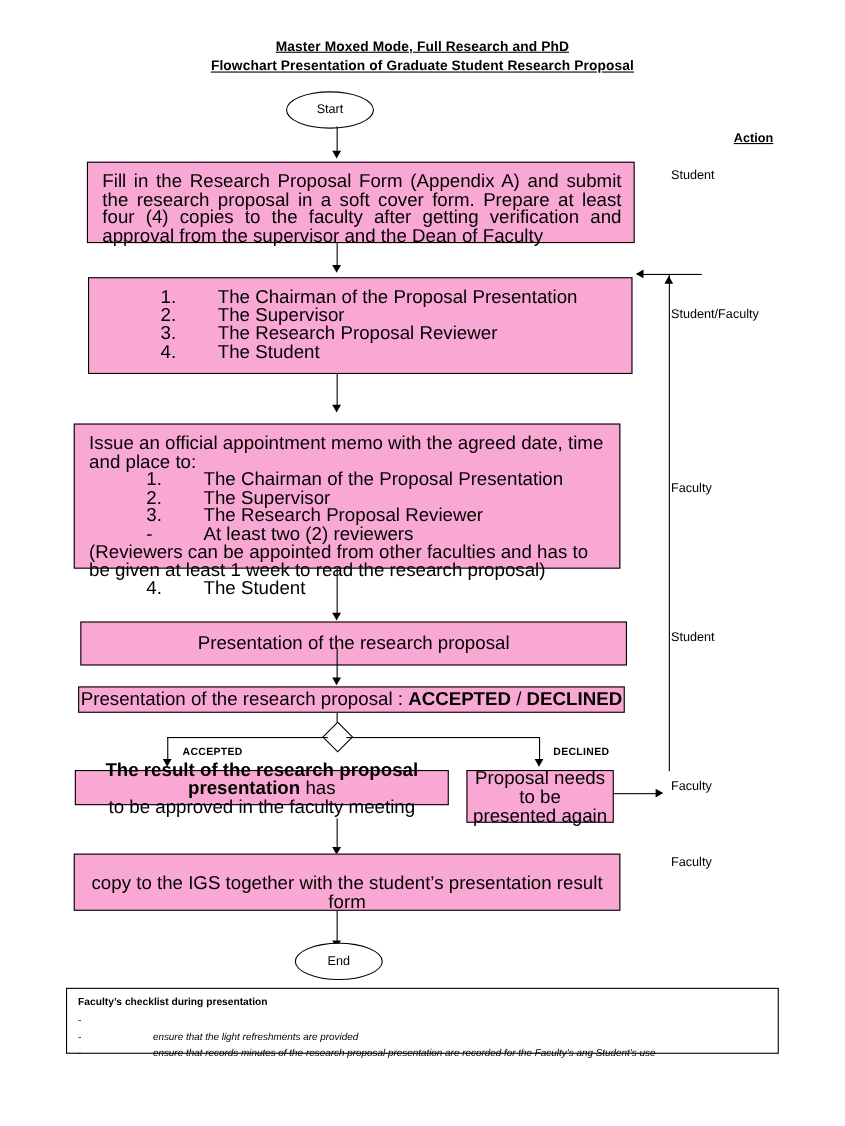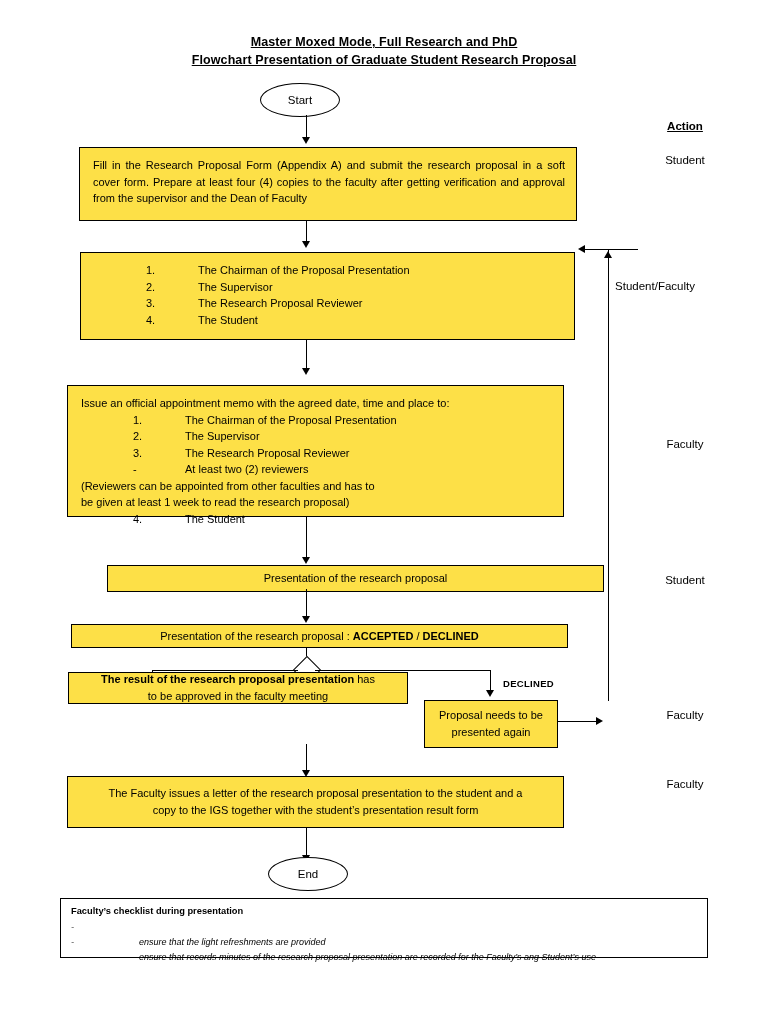--- a/index.html
+++ b/index.html
@@ -42,42 +42,41 @@
     top: 120px;
     width: 130px;
     text-align: center;
     font-size: 11.5px;
     font-weight: bold;
     text-decoration: underline;
   }
   .action-label {
     position: absolute;
     width: 150px;
-    text-align: center;
     font-size: 11.5px;
     line-height: 14px;
   }
 
   
   .oval {
     position: absolute;
     border: 1.3px solid #000;
     border-radius: 50%;
     display: flex;
     align-items: center;
     justify-content: center;
     font-size: 11.5px;
     background: #fff;
   }
   .box {
     position: absolute;
     border: 1.2px solid #000;
-    background: #fde047;
+    background: #f9a8d4;
     box-sizing: border-box;
-    font-size: 11px;
+    font-size: 17px;
     line-height: 16.5px;
   }
   .box-pad {
     padding: 9px 11px 9px 13px;
   }
   .box-center {
     display: flex;
     align-items: center;
     justify-content: center;
     text-align: center;
@@ -221,21 +220,21 @@
 <div id="page">
 
   <div class="title-block">
     <div class="title-line">Master Moxed Mode, Full Research and PhD</div>
     <div class="title-line">Flowchart Presentation of Graduate Student Research Proposal</div>
   </div>
 
   <div class="action-header">Action</div>
 
   <div class="action-label" style="left:610px; top:153px;">Student</div>
-  <div class="action-label" style="left:580px; top:279px;">Student/Faculty</div>
+  <div class="action-label" style="left:610px; top:279px;">Student/Faculty</div>
   <div class="action-label" style="left:610px; top:437px;">Faculty</div>
   <div class="action-label" style="left:610px; top:573px;">Student</div>
   <div class="action-label" style="left:610px; top:708px;">Faculty</div>
   <div class="action-label" style="left:610px; top:777px;">Faculty</div>
 
   <div class="oval" style="left:260px; top:83px; width:78px; height:32px;">
     <span>Start</span>
   </div>
 
   <div class="vline" style="left:306px; top:115px; height:24px;"></div>
@@ -298,21 +297,21 @@
     <div class="sub-cont">be given at least 1 week to read the research proposal)</div>
     <div class="num-row">
       <span class="num-idx">4.</span>
       <span class="num-txt">The Student</span>
     </div>
   </div>
 
   <div class="vline" style="left:306px; top:517px; height:42px;"></div>
   <div class="arrow-down" style="left:302px; top:557px;"></div>
 
-  <div class="box box-center" style="left:73px; top:565px; width:497px; height:27px;margin-left:34px;">
+  <div class="box box-center" style="left:73px; top:565px; width:497px; height:40px;">
     <span>Presentation of the research proposal</span>
   </div>
 
   <div class="vline" style="left:306px; top:589px; height:29px;"></div>
   <div class="arrow-down" style="left:302px; top:616px;"></div>
 
   <div class="box box-center" style="left:71px; top:624px; width:497px; height:24px;">
     <span><span>Presentation of the research proposal : </span><b class="inline-b">ACCEPTED</b><span> / </span><b class="inline-b">DECLINED</b></span>
   </div>
 
@@ -323,36 +322,36 @@
   <div class="hline" style="left:152px; top:670px; width:146px;"></div>
   <div class="hline" style="left:315px; top:670px; width:175px;"></div>
   <div class="vline" style="left:152px; top:670px; height:22px;"></div>
   <div class="arrow-down" style="left:148px; top:690px;"></div>
   <div class="vline" style="left:490px; top:670px; height:22px;"></div>
   <div class="arrow-down" style="left:486px; top:690px;"></div>
 
   <div class="branch-label" style="left:166px; top:678px;">ACCEPTED</div>
   <div class="branch-label" style="left:503px; top:678px;">DECLINED</div>
 
-  <div class="box box-center" style="left:68px; top:672px; width:340px; height:32px;">
+  <div class="box box-center" style="left:68px; top:700px; width:340px; height:32px;">
     <div style="line-height:17px;"><b class="inline-b">The result of the research proposal presentation</b><span> has</span><br><span>to be approved in the faculty meeting</span></div>
   </div>
 
   <div class="box box-center" style="left:424px; top:700px; width:134px; height:48px;">
     <div style="line-height:17px;"><span>Proposal needs to be</span><br><span>presented again</span></div>
   </div>
 
   <div class="hline" style="left:558px; top:721px; width:42px;"></div>
   <div class="arrow-right" style="left:596px; top:717px;"></div>
 
   <div class="vline" style="left:306px; top:744px; height:28px;"></div>
   <div class="arrow-down" style="left:302px; top:770px;"></div>
 
   <div class="box box-center" style="left:67px; top:776px; width:497px; height:52px;">
-    <div style="line-height:17px;"><span>The Faculty issues a letter of the research proposal presentation to the student and a</span><br><span>copy to the IGS together with the student’s presentation result form</span></div>
+    <div style="line-height:17px;"><br><span>copy to the IGS together with the student’s presentation result form</span></div>
   </div>
 
   <div class="vline" style="left:306px; top:828px; height:29px;"></div>
   <div class="arrow-down" style="left:302px; top:855px;"></div>
 
   <div class="oval" style="left:268px; top:857px; width:78px; height:32px;">
     <span>End</span>
   </div>
 
   <div class="checklist" style="left:60px; top:898px; width:648px; height:60px;">

